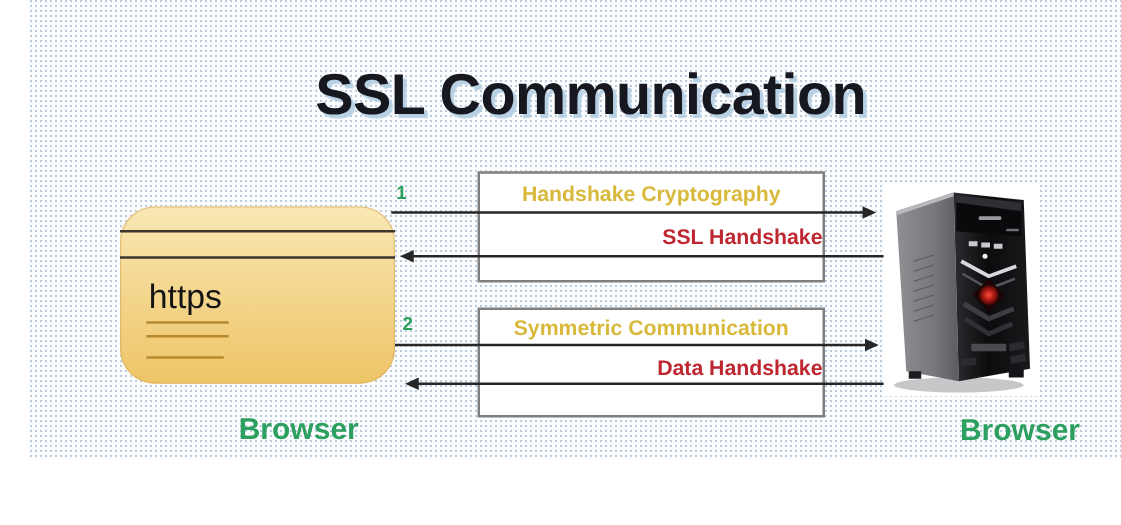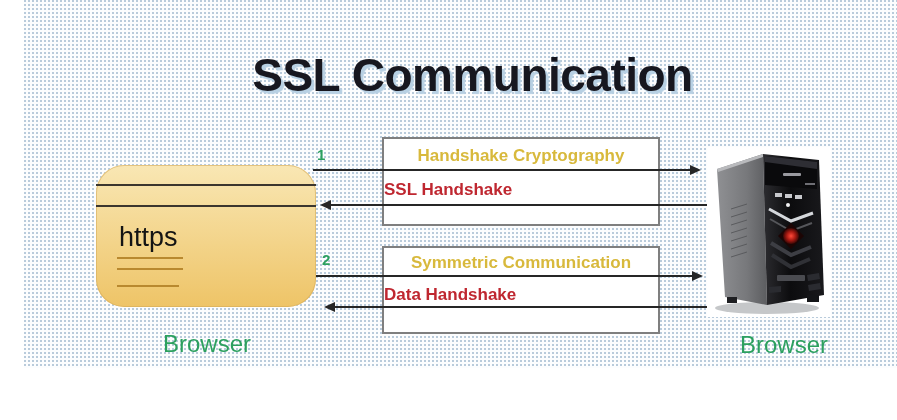--- a/index.html
+++ b/index.html
@@ -45,38 +45,38 @@
   }
   .browser-hline{position:absolute;left:0;width:100%;height:2px;background:var(--browser-line);}
   .browser-hline.l1{top:19px;}
   .browser-hline.l2{top:40px;}
   .browser-url{position:absolute;left:23px;top:57px;font-size:27px;color:#141414;text-align:center;}
   .browser-small-line{position:absolute;left:21px;height:2px;background:var(--browser-small-line);}
   .bsl1{top:92px;width:66px;}
   .bsl2{top:103px;width:66px;}
   .bsl3{top:120px;width:62px;}
   .entity-label{
-    position:absolute;width:160px;text-align:center;
-    font-size:24px;font-weight:normal;color:var(--green);
+    position:absolute;width:160px;text-align:right;
+    font-size:24px;font-weight:bold;color:var(--green);
   }
   .browser-label{left:103px;top:330px;}
   .server-label{left:680px;top:331px;}
   
   .msg-box{
     position:absolute;left:358px;width:278px;
     background:#fff;border:2px solid var(--box-border);
   }
   .msg-box.b1{top:137px;height:89px;}
   .msg-box.b2{top:246px;height:88px;}
   .msg-method{
     position:absolute;left:0;width:100%;text-align:center;
     font-size:17px;font-weight:600;color:var(--gold);
   }
   .msg-action{
-    position:absolute;left:0;width:100%;text-align:left;
+    position:absolute;left:0;width:100%;text-align:right;
     font-size:17px;font-weight:bold;color:var(--red);
   }
   .b1 .msg-method{top:7px;}
   .b1 .msg-action{top:41px;}
   .b2 .msg-method{top:5px;}
   .b2 .msg-action{top:37px;}
   
   .arrow-line{position:absolute;height:2px;background:var(--arrow);}
   .arrow-head{position:absolute;width:0;height:0;border-top:5px solid transparent;border-bottom:5px solid transparent;}
   .arrow-head.right{border-left:11px solid var(--arrow);}

